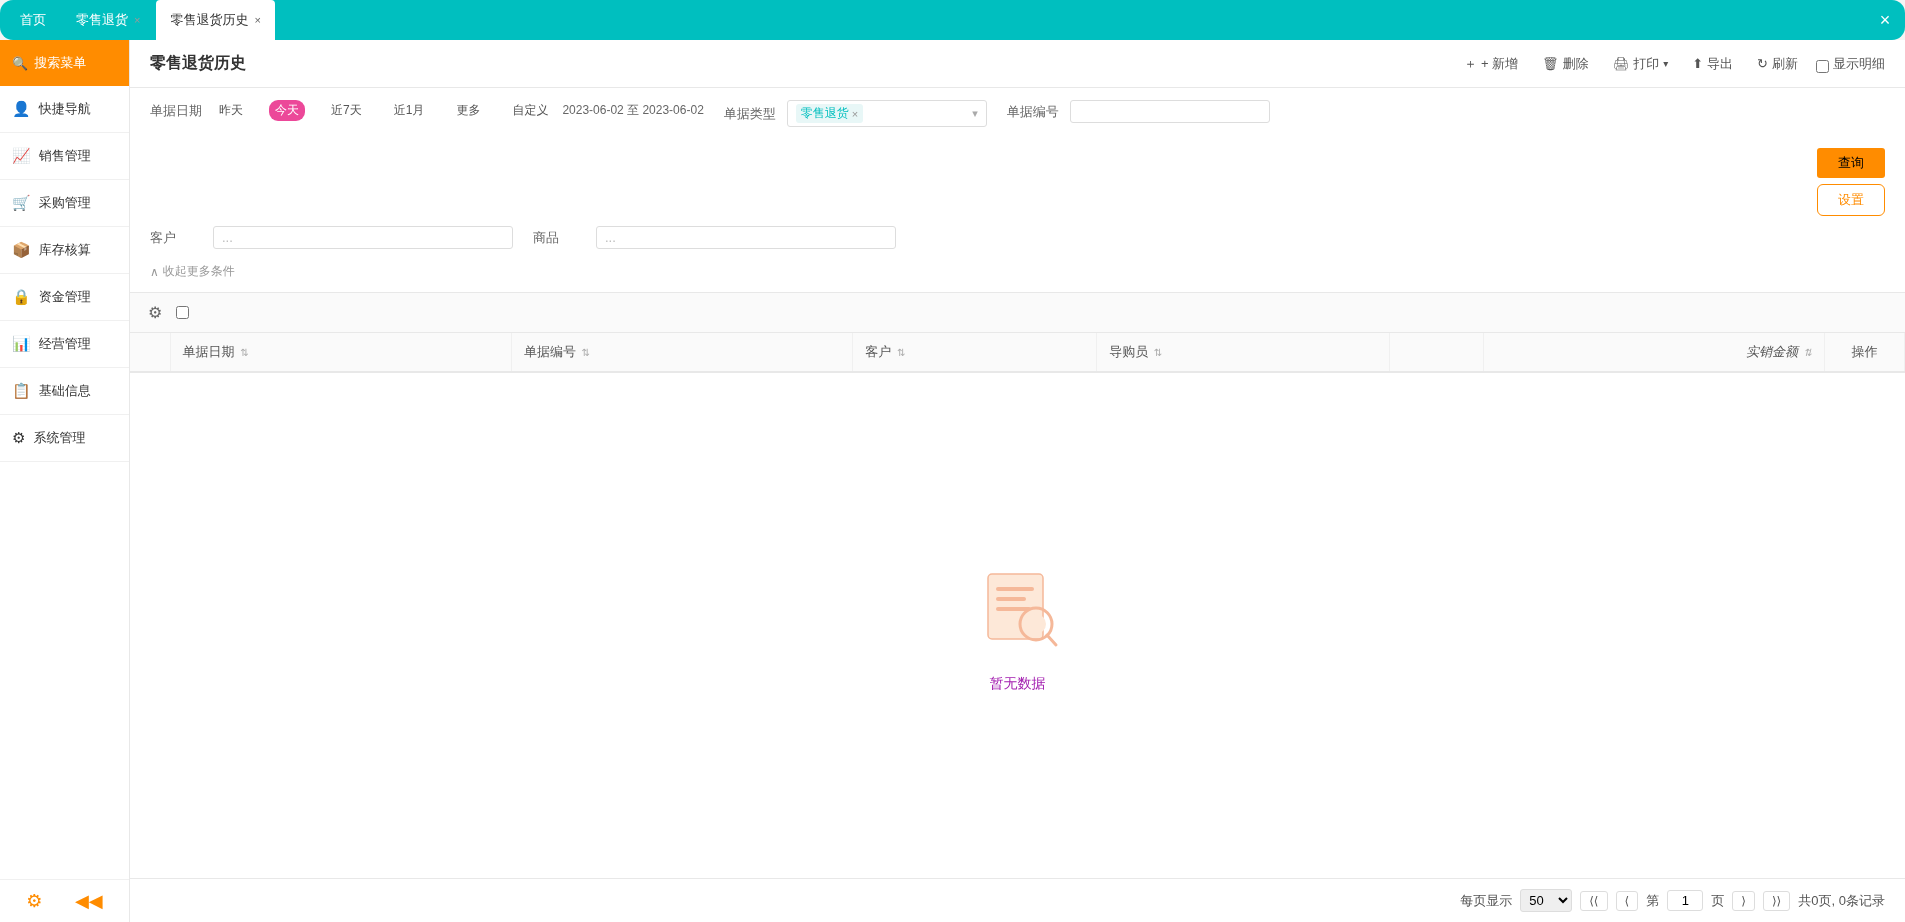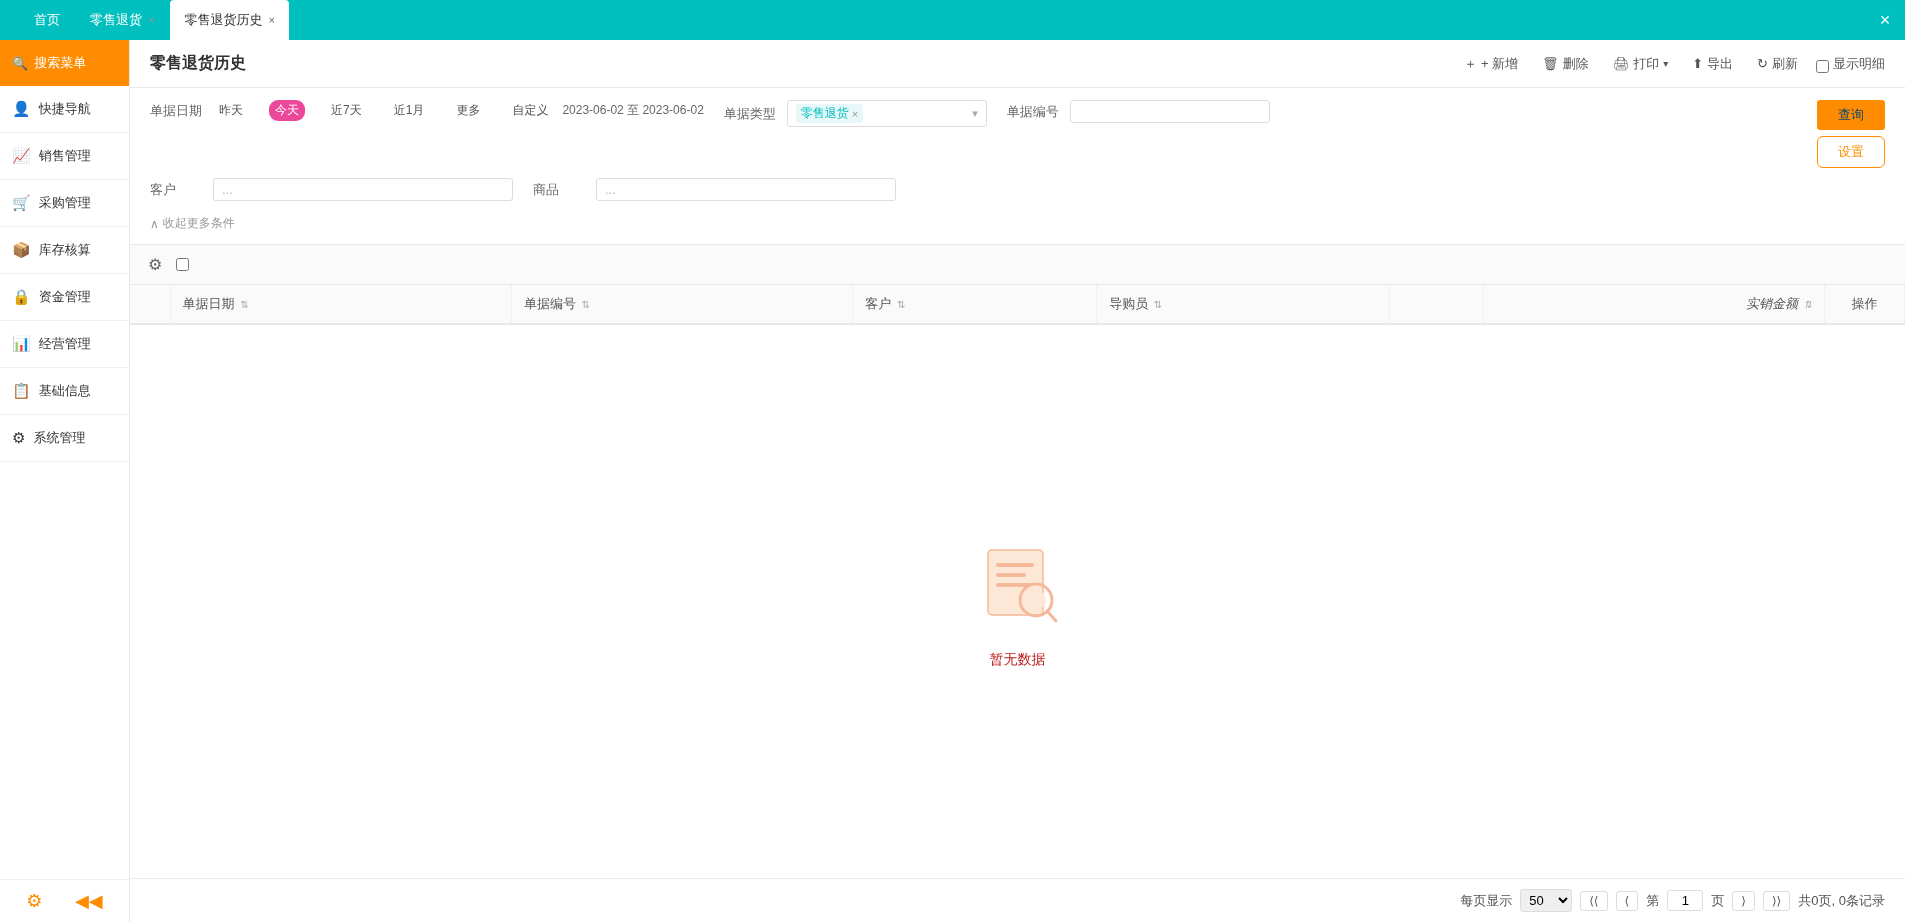--- a/index.html
+++ b/index.html
@@ -3,21 +3,22 @@
   <meta charset="utf-8">
   <style>
     * { box-sizing: border-box; margin: 0; padding: 0; font-family: 'Microsoft YaHei', Arial, sans-serif; }
     body { display: flex; flex-direction: column; height: 922px; width: 1905px; overflow: hidden; background: #f5f5f5; }
 
     
     .top-nav {
       display: flex; align-items: center;
       background: #00bfbf;
       height: 40px; min-height: 40px;
-      padding: 0 0 0 20px;
+      padding: 0 0 0 6px;
+      border-radius: 13px;
     }
     .top-nav-tabs { display: flex; align-items: center; flex: 1; gap: 2px; }
     .nav-tab {
       display: flex; align-items: center; gap: 6px;
       padding: 0 14px; height: 40px;
       background: transparent; color: #fff;
       font-size: 13px; cursor: pointer; border: none;
       white-space: nowrap;
     }
     .nav-tab.active { background: #fff; color: #333; border-radius: 4px 4px 0 0; }
@@ -109,22 +110,22 @@
       background: #e8f7f7; color: #00bfbf;
       border-radius: 3px; padding: 1px 5px; font-size: 12px;
     }
     .tag-badge .remove { cursor: pointer; color: #999; font-size: 11px; }
     .collapse-btn {
       display: flex; align-items: center; gap: 4px;
       color: #999; font-size: 12px; cursor: pointer;
       padding: 4px 0 8px;
     }
     .query-btn {
-      background: #ff8c00; color: #0c4a6e; border: none;
-      padding: 6px 20px; border-radius: 3px; cursor: pointer; font-size: 13px;
+      background: #ff8c00; color: #000000; border: none;
+      padding: 6px 20px; border-radius: 3px; cursor: pointer; font-size: 13px; margin-top: 48px;
     }
     .setting-btn {
       background: #fff; color: #ff8c00; border: 1px solid #ff8c00;
       padding: 6px 20px; border-radius: 6px; cursor: pointer; font-size: 13px;
     }
     .filter-actions { display: flex; flex-direction: column; gap: 6px; margin-left: auto; }
 
     
     .table-area { flex: 1; background: #fff; margin: 0; overflow: auto; display: flex; flex-direction: column; }
     .table-toolbar {
@@ -140,21 +141,21 @@
       white-space: nowrap;
     }
     th .sort-arrows { color: #aaa; font-size: 10px; margin-left: 2px; }
     .checkbox-col { width: 40px; text-align: center; }
     .ops-col { width: 80px; text-align: center; }
     .amount-col { text-align: right; font-style: italic; }
 
     
     .empty-state {
       flex: 1; display: flex; flex-direction: column; align-items: center; justify-content: center;
-      color: #b91c1c; font-size: 14px; gap: 16px; padding: 60px 0;
+      color: #a21caf; font-size: 14px; gap: 16px; padding: 60px 0;
     }
     .empty-icon {
       width: 100px; height: 100px;
       position: relative;
     }
     .empty-icon svg { width: 100px; height: 100px; }
 
     
     .pagination {
       display: flex; align-items: center; justify-content: flex-end;

